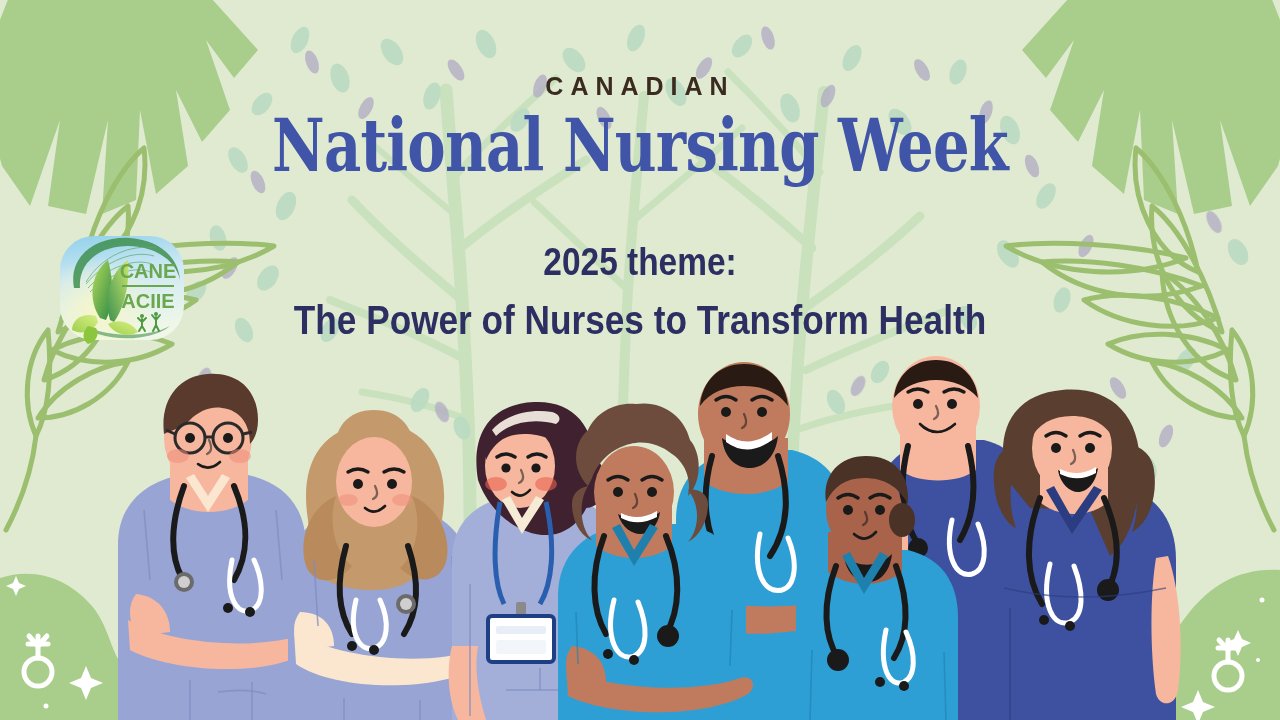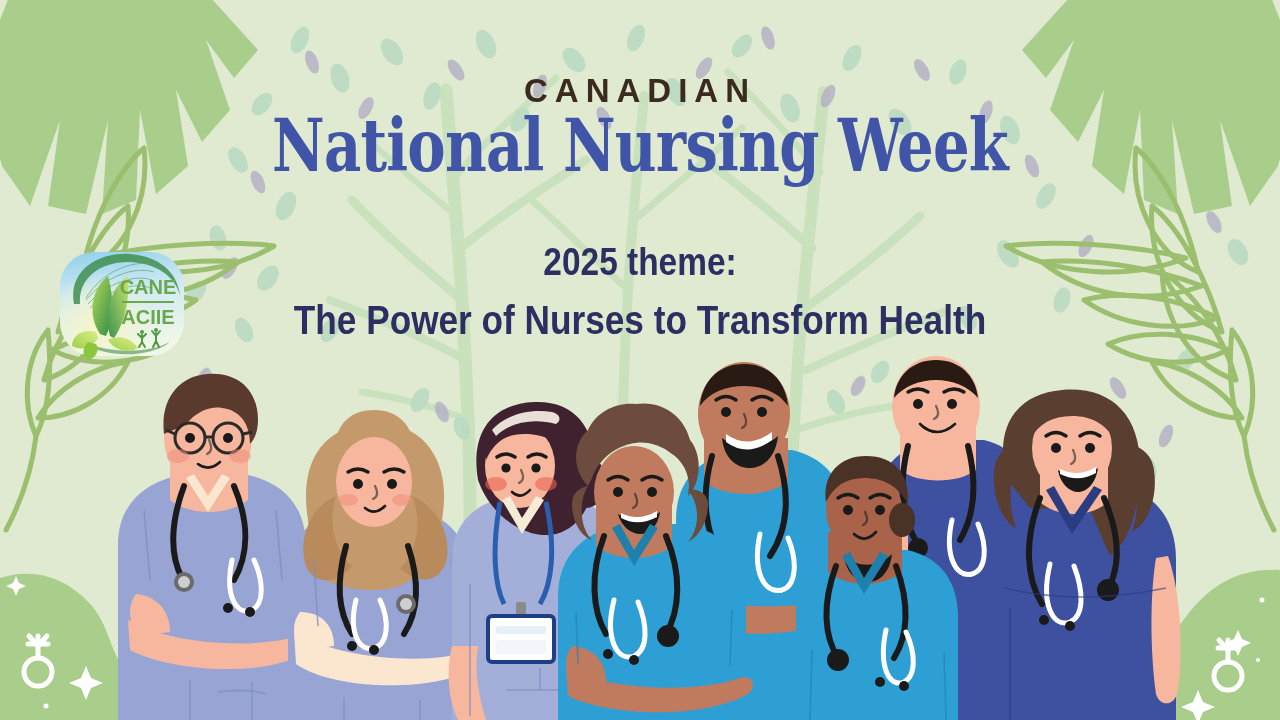--- a/index.html
+++ b/index.html
@@ -10,21 +10,21 @@
   }
   #poster{position:relative;width:1280px;height:720px;overflow:hidden;background:#dfead1;}
   .layer{position:absolute;inset:0;}
   svg.layer{width:1280px;height:720px;display:block;}
 
   
   .text-block{position:absolute;left:0;top:0;width:1280px;text-align:center;z-index:40;pointer-events:none;}
   .eyebrow{
     position:absolute;left:0;top:74px;width:1280px;
     font-family:"Liberation Sans",sans-serif;
-    font-size:33px;font-weight:bold;letter-spacing:7px;
+    font-size:25px;font-weight:bold;letter-spacing:7px;
     color:#3b2a20;line-height:1;
   }
   .headline{
     position:absolute;left:0;top:108px;width:1280px;
     font-family:"DejaVu Serif","Liberation Serif",serif;
     font-size:72px;font-weight:bold;color:#4054a8;
     line-height:1.05;
     transform:scaleX(0.80);transform-origin:50% 50%;
     letter-spacing:-1px;
     white-space:nowrap;
@@ -33,21 +33,21 @@
     position:absolute;left:0;width:1280px;
     font-family:"Liberation Sans",sans-serif;
     font-weight:bold;color:#2d2f62;line-height:1;
     transform:scaleX(0.88);transform-origin:50% 50%;
     white-space:nowrap;
   }
   .theme-year{top:243px;font-size:38px;}
   .theme-text{top:300px;font-size:40px;}
 
   
-  .logo{position:absolute;left:52px;top:246px;width:140px;height:120px;z-index:45;}
+  .logo{position:absolute;left:52px;top:230px;width:140px;height:120px;z-index:45;}
   .logo svg{display:block;width:140px;height:120px;}
 </style>
 </head>
 <body>
 
 <div id="poster">
 
   <svg class="layer" viewBox="0 0 1280 720" xmlns="http://www.w3.org/2000/svg">
     <defs>
       <g id="leafShape">

